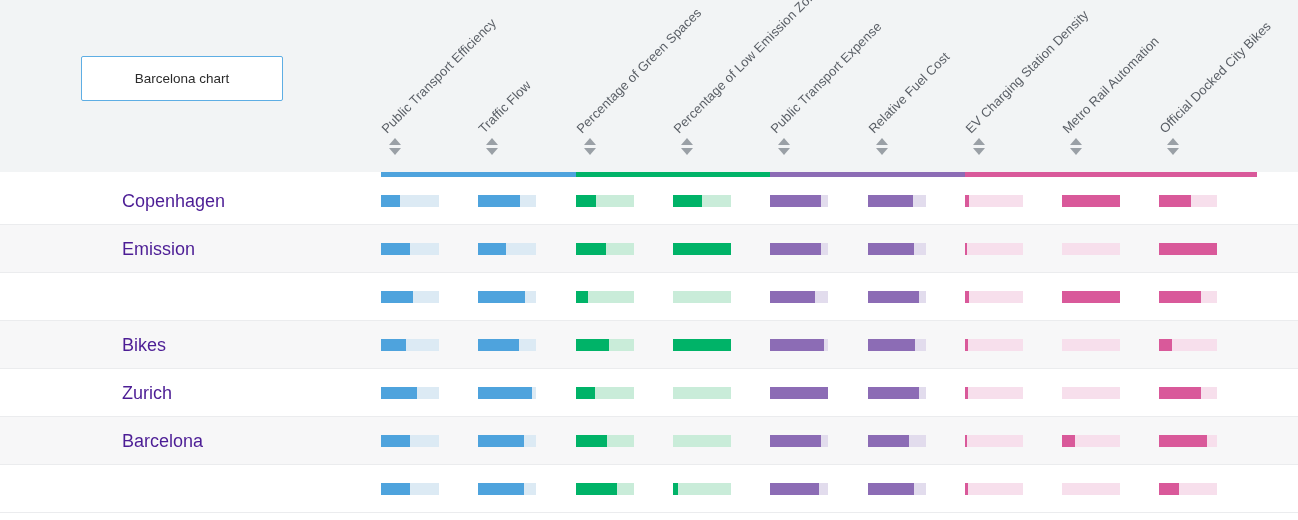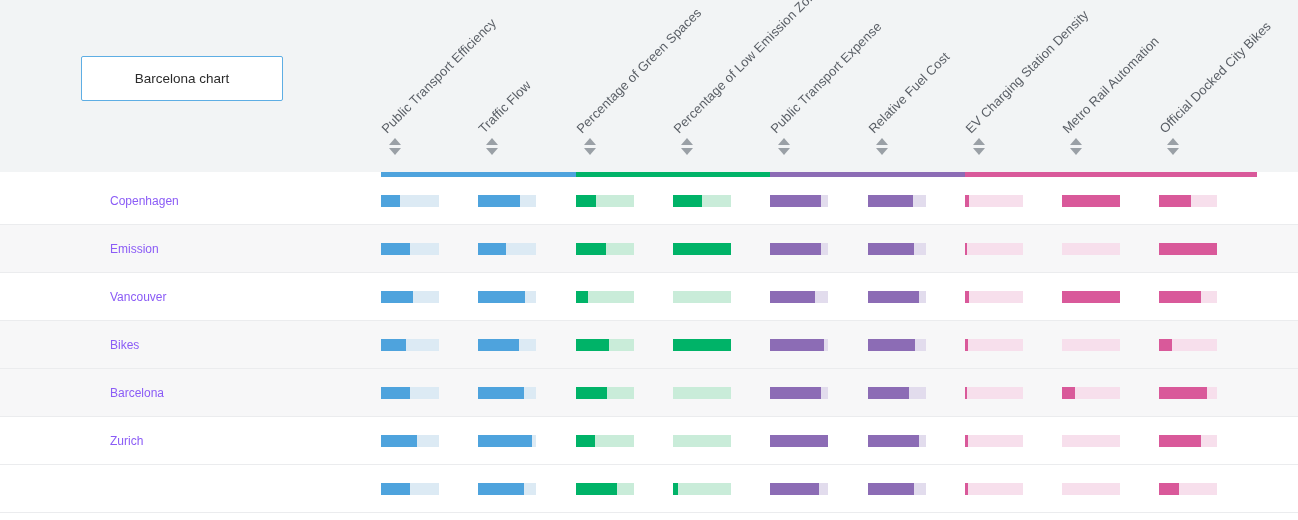--- a/index.html
+++ b/index.html
@@ -67,23 +67,23 @@
   .rows { position: absolute; left: 0; top: 177px; width: 1298px; }
   .row {
     position: relative;
     height: 48px;
     width: 1298px;
     border-bottom: 1px solid #ebecee;
   }
   .row.odd  { background: #ffffff; }
   .row.even { background: #f7f7f8; }
   .row-label {
-    position: absolute; left: 110px; top: 0;
+    position: absolute; left: 122px; top: 0;
     height: 48px; line-height: 48px;
-    font-size: 12px; color: #8b5cf6;
+    font-size: 18px; color: #4c1d95;
     white-space: nowrap;
   }
   .cell {
     position: absolute; top: 18px;
     width: 58px; height: 12px;
   }
   .track { position: absolute; inset: 0; }
   .fill  { position: absolute; left: 0; top: 0; height: 100%; }
 </style>
 </head>
@@ -239,21 +239,20 @@
         </div>
         <div class="cell" style="left: 1062.1px;">
           <div class="track" style="background: rgb(247, 223, 236);"></div>
         </div>
         <div class="cell" style="left: 1159.4px;">
           <div class="track" style="background: rgb(247, 223, 236);"></div>
           <div class="fill" style="width: 100%; background: rgb(217, 89, 154);"></div>
         </div>
       </div>
       <div class="row odd">
-        <div class="row-label">Vancouver</div>
         <div class="cell" style="left: 381px;">
           <div class="track" style="background: rgb(220, 234, 244);"></div>
           <div class="fill" style="width: 55%; background: rgb(78, 163, 221);"></div>
         </div>
         <div class="cell" style="left: 478.3px;">
           <div class="track" style="background: rgb(220, 234, 244);"></div>
           <div class="fill" style="width: 80%; background: rgb(78, 163, 221);"></div>
         </div>
         <div class="cell" style="left: 575.6px;">
           <div class="track" style="background: rgb(201, 236, 217);"></div>
@@ -314,20 +313,57 @@
           <div class="fill" style="width: 5%; background: rgb(217, 89, 154);"></div>
         </div>
         <div class="cell" style="left: 1062.1px;">
           <div class="track" style="background: rgb(247, 223, 236);"></div>
         </div>
         <div class="cell" style="left: 1159.4px;">
           <div class="track" style="background: rgb(247, 223, 236);"></div>
           <div class="fill" style="width: 22%; background: rgb(217, 89, 154);"></div>
         </div>
       </div>
+      <div class="row odd">
+        <div class="row-label">Zurich</div>
+        <div class="cell" style="left: 381px;">
+          <div class="track" style="background: rgb(220, 234, 244);"></div>
+          <div class="fill" style="width: 62%; background: rgb(78, 163, 221);"></div>
+        </div>
+        <div class="cell" style="left: 478.3px;">
+          <div class="track" style="background: rgb(220, 234, 244);"></div>
+          <div class="fill" style="width: 92%; background: rgb(78, 163, 221);"></div>
+        </div>
+        <div class="cell" style="left: 575.6px;">
+          <div class="track" style="background: rgb(201, 236, 217);"></div>
+          <div class="fill" style="width: 33%; background: rgb(0, 179, 104);"></div>
+        </div>
+        <div class="cell" style="left: 672.9px;">
+          <div class="track" style="background: rgb(201, 236, 217);"></div>
+        </div>
+        <div class="cell" style="left: 770.2px;">
+          <div class="track" style="background: rgb(226, 220, 237);"></div>
+          <div class="fill" style="width: 100%; background: rgb(140, 108, 181);"></div>
+        </div>
+        <div class="cell" style="left: 867.5px;">
+          <div class="track" style="background: rgb(226, 220, 237);"></div>
+          <div class="fill" style="width: 88%; background: rgb(140, 108, 181);"></div>
+        </div>
+        <div class="cell" style="left: 964.8px;">
+          <div class="track" style="background: rgb(247, 223, 236);"></div>
+          <div class="fill" style="width: 5%; background: rgb(217, 89, 154);"></div>
+        </div>
+        <div class="cell" style="left: 1062.1px;">
+          <div class="track" style="background: rgb(247, 223, 236);"></div>
+        </div>
+        <div class="cell" style="left: 1159.4px;">
+          <div class="track" style="background: rgb(247, 223, 236);"></div>
+          <div class="fill" style="width: 72%; background: rgb(217, 89, 154);"></div>
+        </div>
+      </div>
       <div class="row even">
         <div class="row-label">Barcelona</div>
         <div class="cell" style="left: 381px;">
           <div class="track" style="background: rgb(220, 234, 244);"></div>
           <div class="fill" style="width: 50%; background: rgb(78, 163, 221);"></div>
         </div>
         <div class="cell" style="left: 478.3px;">
           <div class="track" style="background: rgb(220, 234, 244);"></div>
           <div class="fill" style="width: 78%; background: rgb(78, 163, 221);"></div>
         </div>
@@ -353,88 +389,51 @@
         <div class="cell" style="left: 1062.1px;">
           <div class="track" style="background: rgb(247, 223, 236);"></div>
           <div class="fill" style="width: 22%; background: rgb(217, 89, 154);"></div>
         </div>
         <div class="cell" style="left: 1159.4px;">
           <div class="track" style="background: rgb(247, 223, 236);"></div>
           <div class="fill" style="width: 82%; background: rgb(217, 89, 154);"></div>
         </div>
       </div>
       <div class="row odd">
-        <div class="row-label">Zurich</div>
-        <div class="cell" style="left: 381px;">
-          <div class="track" style="background: rgb(220, 234, 244);"></div>
-          <div class="fill" style="width: 62%; background: rgb(78, 163, 221);"></div>
-        </div>
-        <div class="cell" style="left: 478.3px;">
-          <div class="track" style="background: rgb(220, 234, 244);"></div>
-          <div class="fill" style="width: 92%; background: rgb(78, 163, 221);"></div>
-        </div>
-        <div class="cell" style="left: 575.6px;">
-          <div class="track" style="background: rgb(201, 236, 217);"></div>
-          <div class="fill" style="width: 33%; background: rgb(0, 179, 104);"></div>
-        </div>
-        <div class="cell" style="left: 672.9px;">
-          <div class="track" style="background: rgb(201, 236, 217);"></div>
-        </div>
-        <div class="cell" style="left: 770.2px;">
-          <div class="track" style="background: rgb(226, 220, 237);"></div>
-          <div class="fill" style="width: 100%; background: rgb(140, 108, 181);"></div>
-        </div>
-        <div class="cell" style="left: 867.5px;">
-          <div class="track" style="background: rgb(226, 220, 237);"></div>
-          <div class="fill" style="width: 88%; background: rgb(140, 108, 181);"></div>
+        <div class="cell" style="left: 381px;">
+          <div class="track" style="background: rgb(220, 234, 244);"></div>
+          <div class="fill" style="width: 50%; background: rgb(78, 163, 221);"></div>
+        </div>
+        <div class="cell" style="left: 478.3px;">
+          <div class="track" style="background: rgb(220, 234, 244);"></div>
+          <div class="fill" style="width: 78%; background: rgb(78, 163, 221);"></div>
+        </div>
+        <div class="cell" style="left: 575.6px;">
+          <div class="track" style="background: rgb(201, 236, 217);"></div>
+          <div class="fill" style="width: 72%; background: rgb(0, 179, 104);"></div>
+        </div>
+        <div class="cell" style="left: 672.9px;">
+          <div class="track" style="background: rgb(201, 236, 217);"></div>
+          <div class="fill" style="width: 8%; background: rgb(0, 179, 104);"></div>
+        </div>
+        <div class="cell" style="left: 770.2px;">
+          <div class="track" style="background: rgb(226, 220, 237);"></div>
+          <div class="fill" style="width: 85%; background: rgb(140, 108, 181);"></div>
+        </div>
+        <div class="cell" style="left: 867.5px;">
+          <div class="track" style="background: rgb(226, 220, 237);"></div>
+          <div class="fill" style="width: 80%; background: rgb(140, 108, 181);"></div>
         </div>
         <div class="cell" style="left: 964.8px;">
           <div class="track" style="background: rgb(247, 223, 236);"></div>
           <div class="fill" style="width: 5%; background: rgb(217, 89, 154);"></div>
         </div>
         <div class="cell" style="left: 1062.1px;">
           <div class="track" style="background: rgb(247, 223, 236);"></div>
         </div>
         <div class="cell" style="left: 1159.4px;">
           <div class="track" style="background: rgb(247, 223, 236);"></div>
-          <div class="fill" style="width: 72%; background: rgb(217, 89, 154);"></div>
-        </div>
-      </div>
-      <div class="row odd">
-        <div class="cell" style="left: 381px;">
-          <div class="track" style="background: rgb(220, 234, 244);"></div>
-          <div class="fill" style="width: 50%; background: rgb(78, 163, 221);"></div>
-        </div>
-        <div class="cell" style="left: 478.3px;">
-          <div class="track" style="background: rgb(220, 234, 244);"></div>
-          <div class="fill" style="width: 78%; background: rgb(78, 163, 221);"></div>
-        </div>
-        <div class="cell" style="left: 575.6px;">
-          <div class="track" style="background: rgb(201, 236, 217);"></div>
-          <div class="fill" style="width: 72%; background: rgb(0, 179, 104);"></div>
-        </div>
-        <div class="cell" style="left: 672.9px;">
-          <div class="track" style="background: rgb(201, 236, 217);"></div>
-          <div class="fill" style="width: 8%; background: rgb(0, 179, 104);"></div>
-        </div>
-        <div class="cell" style="left: 770.2px;">
-          <div class="track" style="background: rgb(226, 220, 237);"></div>
-          <div class="fill" style="width: 85%; background: rgb(140, 108, 181);"></div>
-        </div>
-        <div class="cell" style="left: 867.5px;">
-          <div class="track" style="background: rgb(226, 220, 237);"></div>
-          <div class="fill" style="width: 80%; background: rgb(140, 108, 181);"></div>
-        </div>
-        <div class="cell" style="left: 964.8px;">
-          <div class="track" style="background: rgb(247, 223, 236);"></div>
-          <div class="fill" style="width: 5%; background: rgb(217, 89, 154);"></div>
-        </div>
-        <div class="cell" style="left: 1062.1px;">
-          <div class="track" style="background: rgb(247, 223, 236);"></div>
-        </div>
-        <div class="cell" style="left: 1159.4px;">
-          <div class="track" style="background: rgb(247, 223, 236);"></div>
           <div class="fill" style="width: 33%; background: rgb(217, 89, 154);"></div>
         </div>
       </div>
     </div>
 
 </div>
 
 </body></html>

